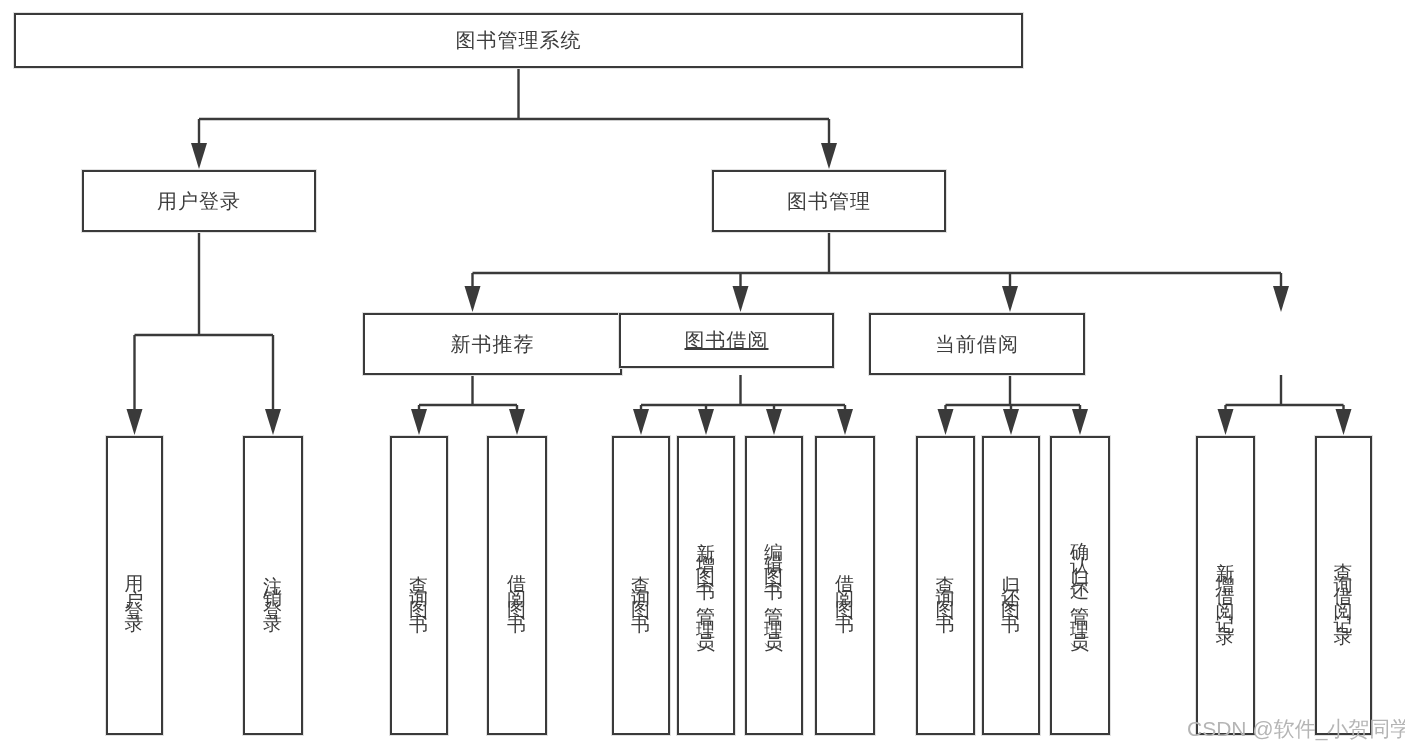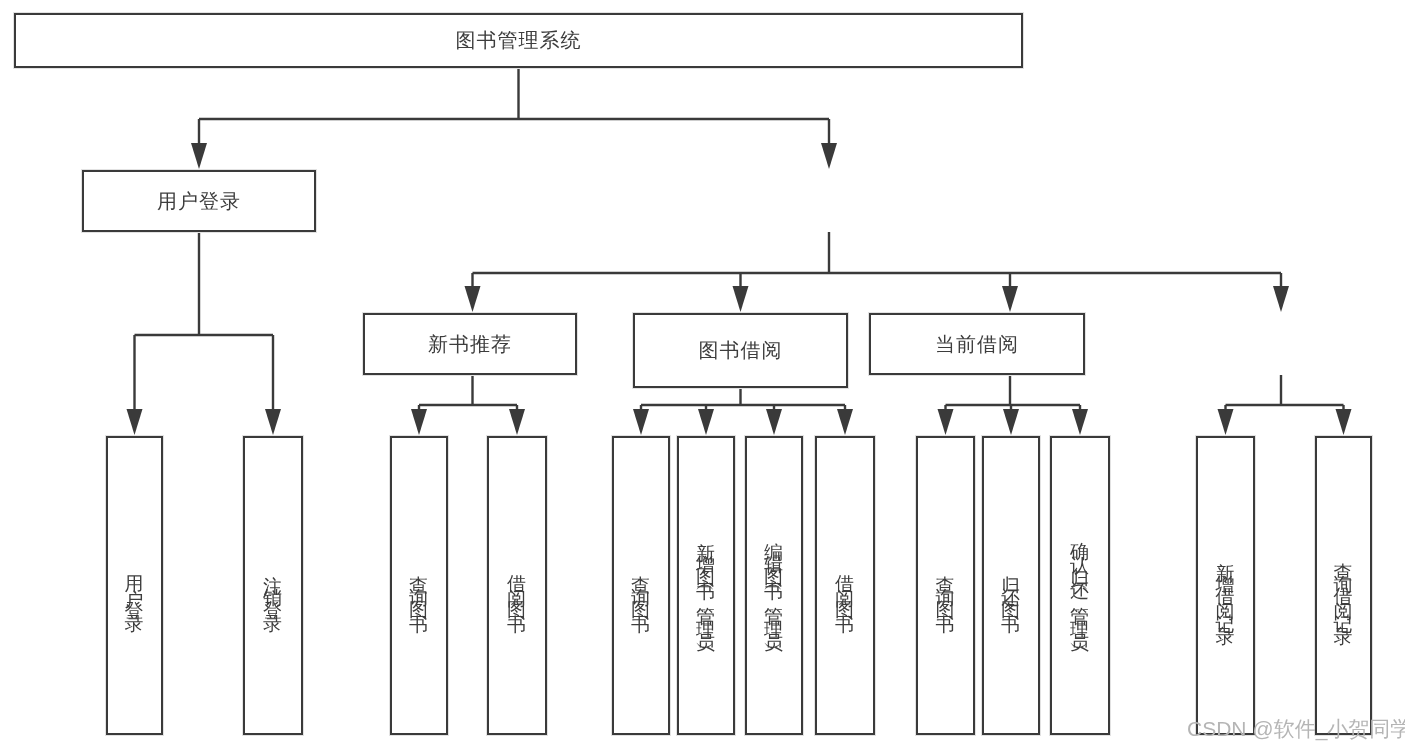--- a/index.html
+++ b/index.html
@@ -96,25 +96,28 @@
     </g>
   </svg>
 
   <div class="box hbox root-box" style="left:14px; top:13px; width:1009px; height:55px;">
     <span>图书管理系统</span>
   </div>
 
   <div class="box hbox" style="left:82px; top:170px; width:234px; height:62px;">
     <span>用户登录</span>
   </div>
+  <div class="box hbox" style="left:712px; top:170px; width:234px; height:62px;">
+    <span>图书管理</span>
+  </div>
 
-  <div class="box hbox" style="left:363px; top:313px; width:214px; height:62px;">
+  <div class="box hbox" style="left:363px; top:313px; width:259px; height:62px;">
     <span>新书推荐</span>
   </div>
-  <div class="box hbox" style="left:633px; top:313px; width:215px; height:75px;">
+  <div class="box hbox" style="left:619px; top:313px; width:215px; height:55px;text-decoration:underline;">
     <span>图书借阅</span>
   </div>
   <div class="box hbox" style="left:869px; top:313px; width:216px; height:62px;">
     <span>当前借阅</span>
   </div>
 
   <div class="box vbox" style="left:106px; top:436px; width:57px; height:299px;">
     <span>用户登录</span>
   </div>
   <div class="box vbox" style="left:243px; top:436px; width:60px; height:299px;">

